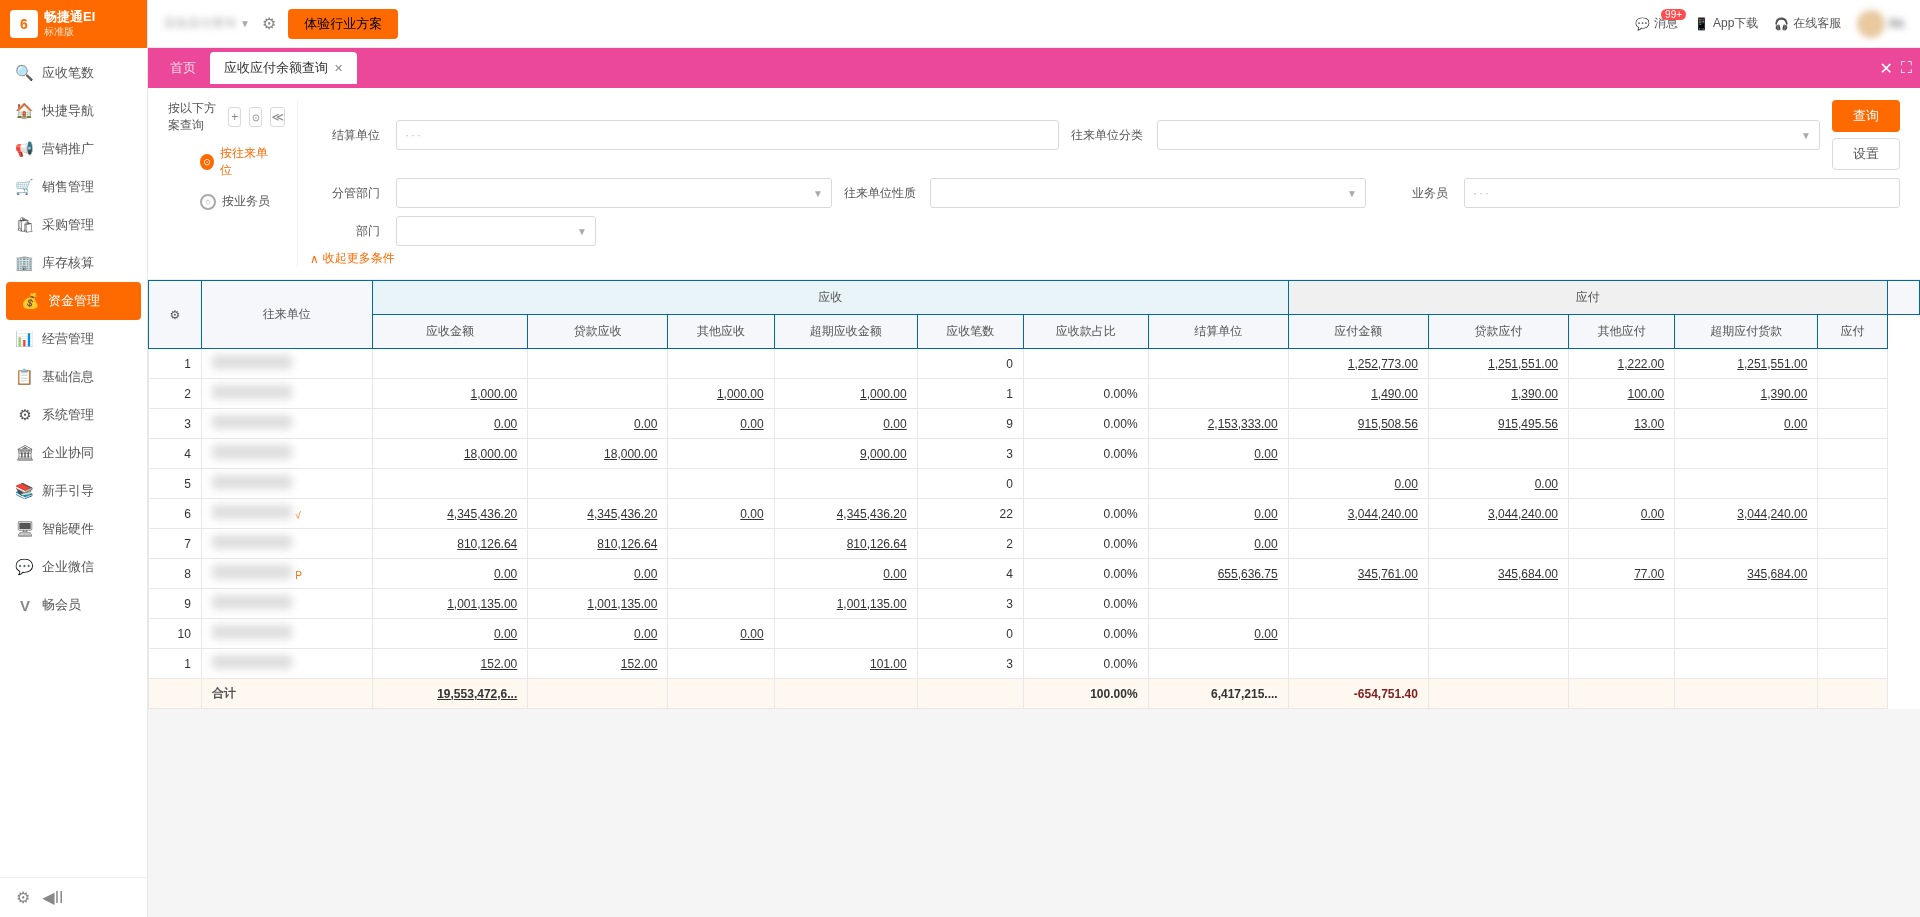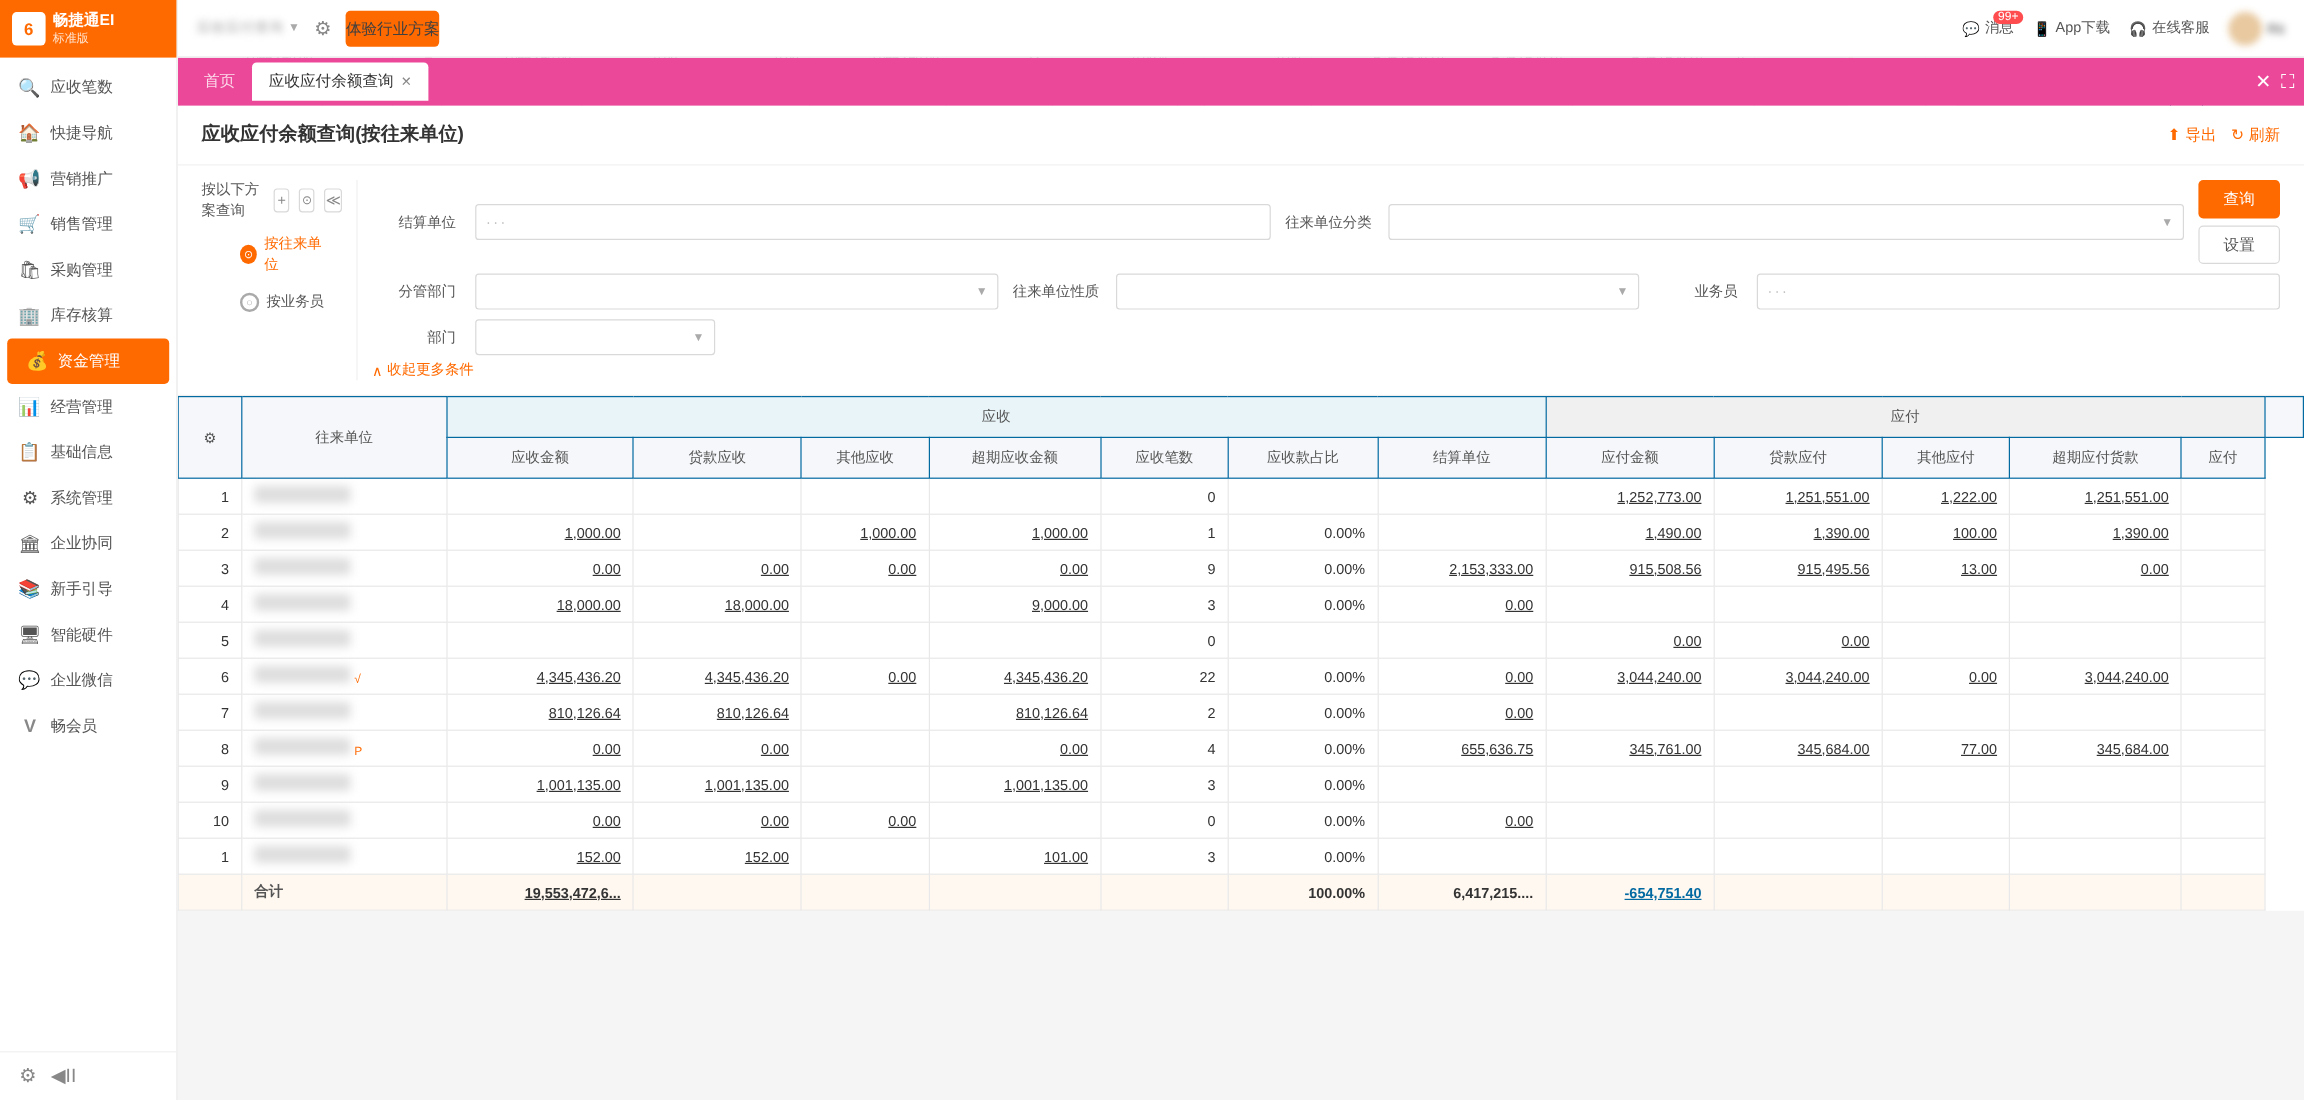--- a/index.html
+++ b/index.html
@@ -28,22 +28,22 @@
 
     
     .topbar {
       position: fixed; left: 148px; right: 0; top: 0; height: 48px; background: #fff;
       border-bottom: 1px solid #e8e8e8; display: flex; align-items: center; padding: 0 16px; gap: 12px; z-index: 100;
     }
     .topbar-breadcrumb { color: #aaa; font-size: 12px; display: flex; align-items: center; gap: 4px; }
     .topbar-chevron { color: #aaa; font-size: 10px; }
     .topbar-gear { font-size: 16px; color: #888; cursor: pointer; }
     .topbar-btn-orange {
-      background: #ff6a00; color: #404040; border: none; border-radius: 4px;
-      padding: 6px 0; font-size: 13px; cursor: pointer; white-space: nowrap;
+      background: #ff6a00; color: #000000; border: none; border-radius: 4px;
+      padding: 6px 16px; font-size: 13px; cursor: pointer; white-space: nowrap;
     }
     .topbar-right { margin-left: auto; display: flex; align-items: center; gap: 16px; }
     .topbar-right-item { display: flex; align-items: center; gap: 4px; cursor: pointer; color: #555; font-size: 12px; position: relative; }
     .badge { background: #ff4d4f; color: #fff; font-size: 10px; border-radius: 10px; padding: 0 4px; min-width: 16px; text-align: center; position: absolute; top: -6px; right: -8px; }
     .topbar-user { width: 28px; height: 28px; border-radius: 50%; background: #ccc; }
 
     
     .tabs-bar {
       position: fixed; left: 148px; right: 0; top: 48px; height: 40px; background: #ec4899;
       display: flex; align-items: center; padding: 0 8px; gap: 0; z-index: 99;
@@ -240,33 +240,20 @@
     <span class="tab-close">✕</span>
   </div>
   <div style="margin-left:auto;display:flex;align-items:center;gap:8px;">
     <span style="color:#fff;font-size:16px;cursor:pointer;">✕</span>
     <span style="color:#fff;font-size:16px;cursor:pointer;">⛶</span>
   </div>
 </div>
 
 <div class="main-content">
 
-  <div class="page-header">
-    <h1 class="page-title">应收应付余额查询(按往来单位)</h1>
-    <div class="page-actions">
-      <button class="btn-export">
-        <span>⬆</span>
-        <span>导出</span>
-      </button>
-      <button class="btn-refresh">
-        <span>↻</span>
-        <span>刷新</span>
-      </button>
-    </div>
-  </div>
 
   <div class="filter-area">
     <div class="filter-main">
 
       <div style="width:130px;padding-right:12px;border-right:1px solid #f0f0f0;margin-right:12px;">
         <div class="filter-header">
           <span class="filter-label">按以下方案查询</span>
           <div class="filter-add">+</div>
           <div class="filter-add" style="font-size:10px;">⊙</div>
           <div class="filter-add">≪</div>
@@ -551,21 +538,21 @@
         <tr class="footer-row">
           <td class="row-num"></td>
           <td class="name-col">合计</td>
           <td class="underline">19,553,472,6...</td>
           <td></td>
           <td></td>
           <td></td>
           <td></td>
           <td>100.00%</td>
           <td>6,417,215....</td>
-          <td style="color:#0369a1;text-decoration:underline;">-654,751.40</td>
+          <td style="color:#7f1d1d;">-654,751.40</td>
           <td></td>
           <td></td>
           <td></td>
           <td></td>
         </tr>
       </tfoot>
     </table>
   </div>
 </div>
 

